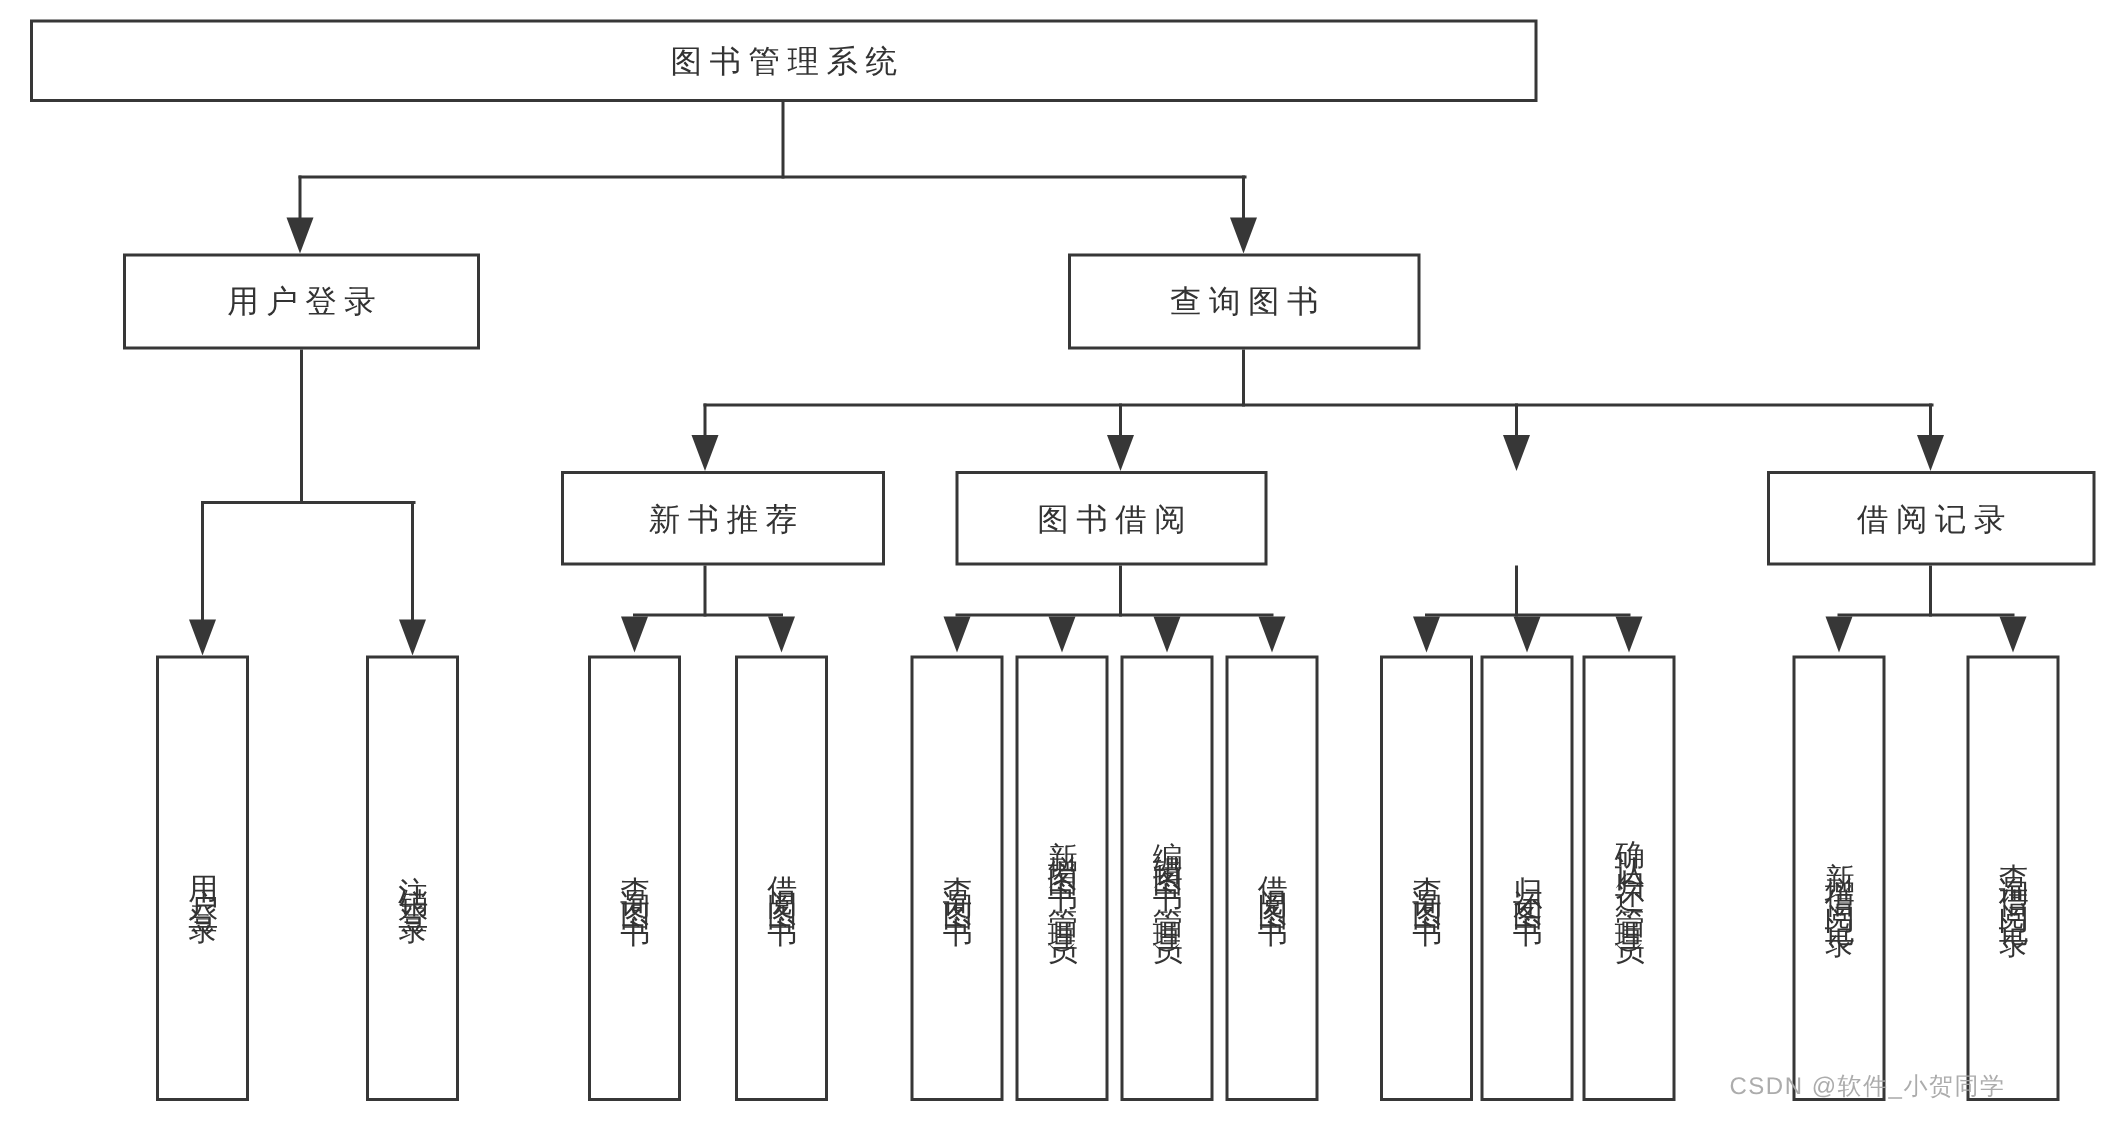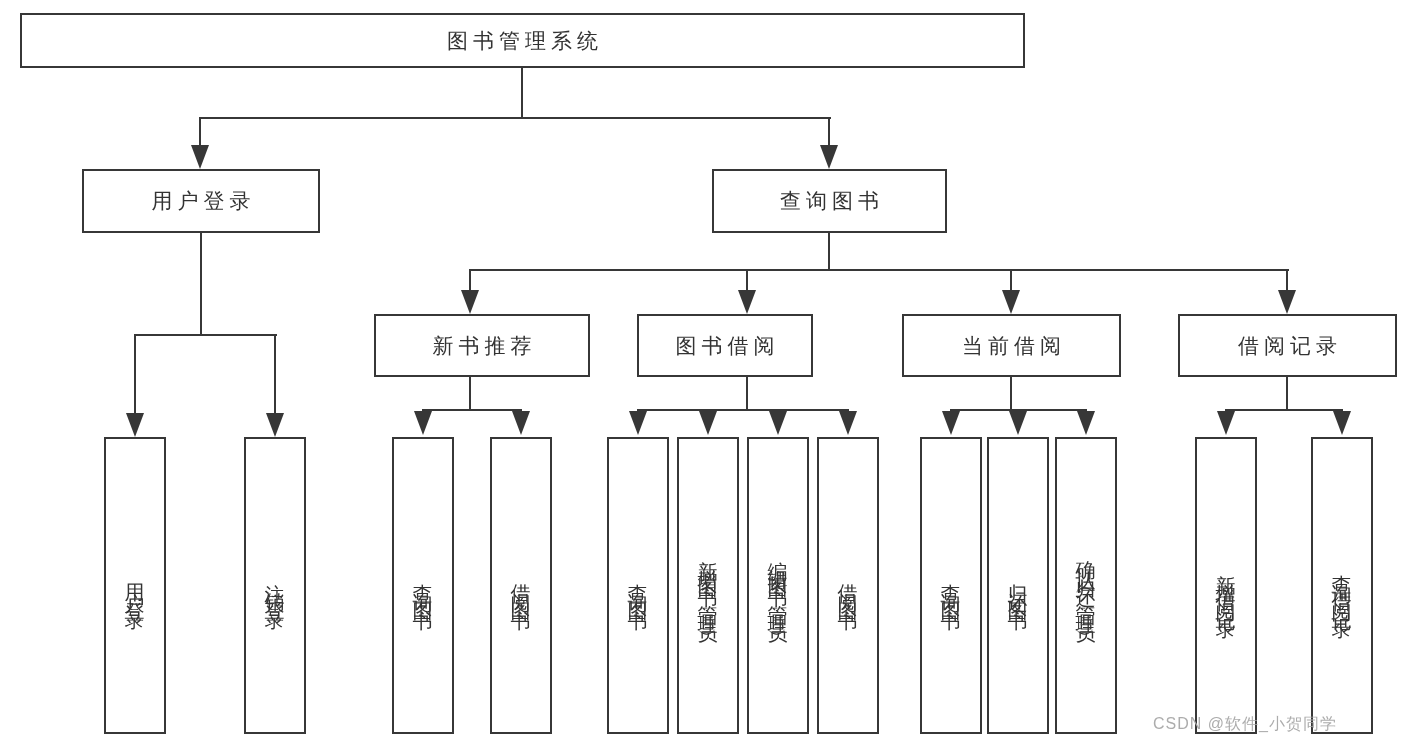--- a/index.html
+++ b/index.html
@@ -96,25 +96,22 @@
   <div class="line" style="left:1010px; top:269px; width:2px; height:24px;"></div>
   <div class="line" style="left:1286px; top:269px; width:2px; height:24px;"></div>
   <div class="arrow-down" style="left:461px; top:290px;"></div>
   <div class="arrow-down" style="left:738px; top:290px;"></div>
   <div class="arrow-down" style="left:1002px; top:290px;"></div>
   <div class="arrow-down" style="left:1278px; top:290px;"></div>
 
   <div class="box" style="left:362px; top:314px; width:216px; height:63px;margin-left:12px;">
     <span class="h-label">新书推荐</span>
   </div>
-  <div class="box" style="left:637px; top:314px; width:176px; height:63px;">
+  <div class="box" style="left:637px; top:314px; width:208px; height:63px;">
     <span class="h-label">图书借阅</span>
-  </div>
-  <div class="box" style="left:902px; top:314px; width:219px; height:63px;">
-    <span class="h-label">当前借阅</span>
   </div>
   <div class="box" style="left:1178px; top:314px; width:219px; height:63px;">
     <span class="h-label">借阅记录</span>
   </div>
 
   <div class="line" style="left:469px; top:377px; width:2px; height:34px;"></div>
   <div class="line" style="left:422px; top:409px; width:100px; height:2px;"></div>
   <div class="arrow-down" style="left:414px; top:411px;"></div>
   <div class="arrow-down" style="left:512px; top:411px;"></div>
 

